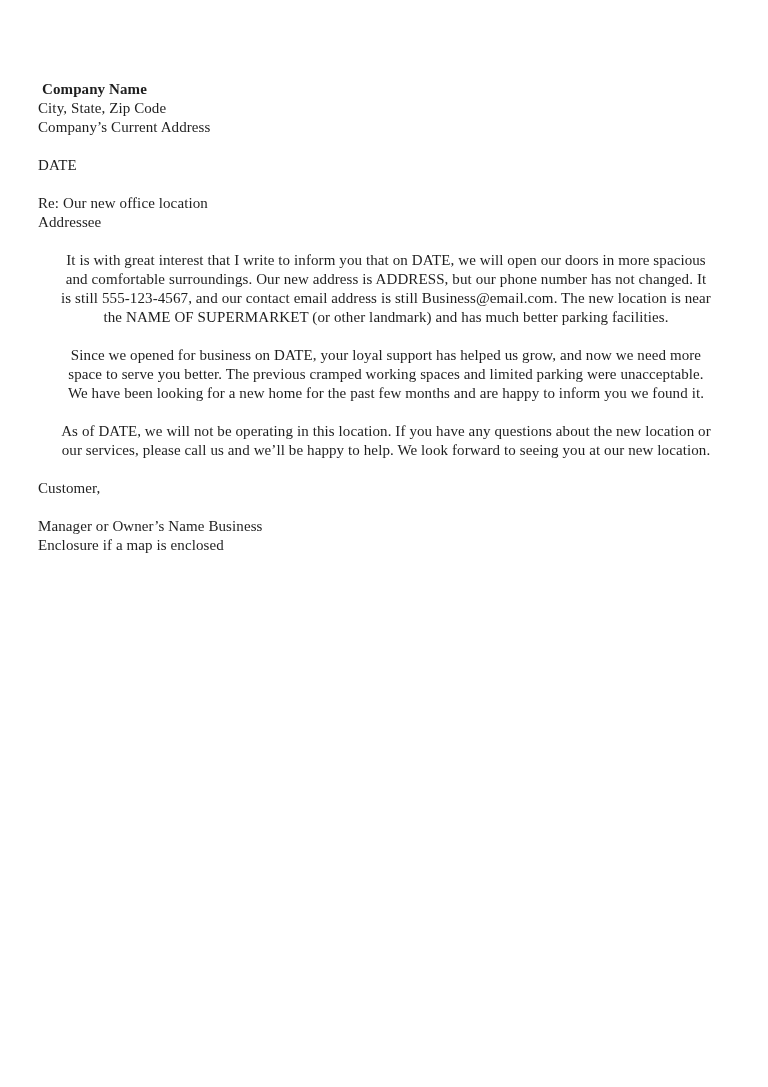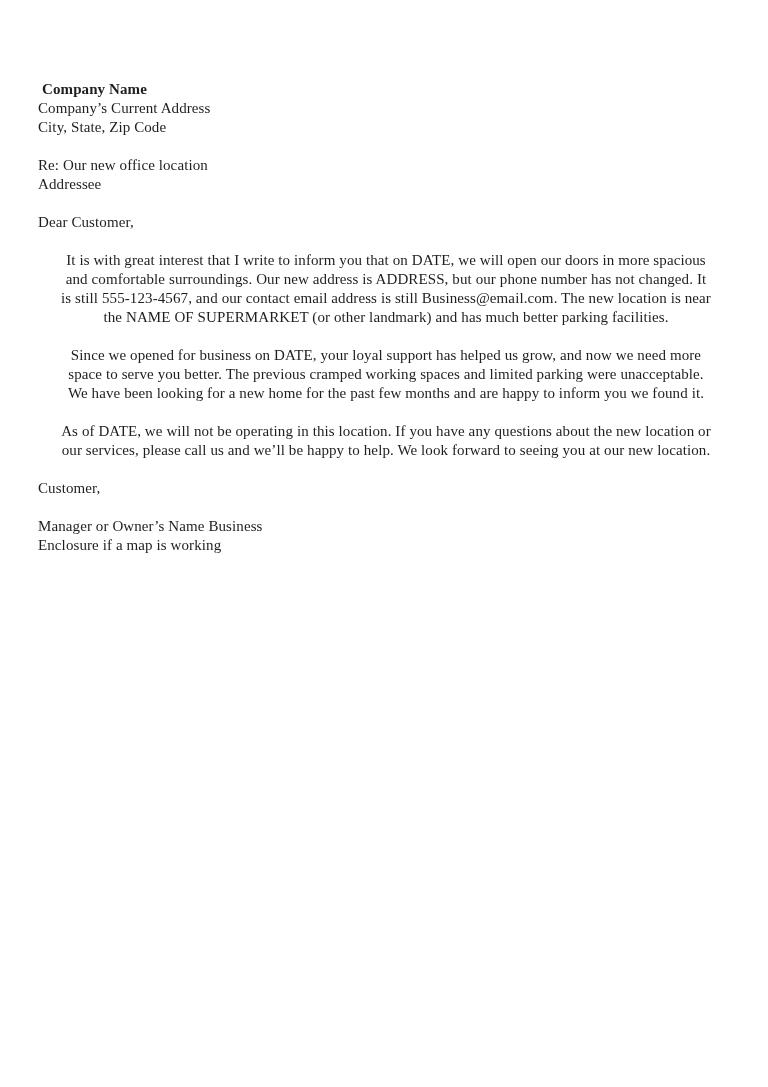--- a/index.html
+++ b/index.html
@@ -44,45 +44,45 @@
   }
 </style>
 </head>
 <body>
 
 <div class="page">
   <div class="letter">
 
     <div class="block">
       <div class="line company-name">Company Name</div>
+      <div class="line">City, State, Zip Code</div>
       <div class="line">Company’s Current Address</div>
-      <div class="line">City, State, Zip Code</div>
     </div>
 
+    <div class="block line">DATE</div>
 
     <div class="block">
       <div class="line">Re: Our new office location</div>
       <div class="line">Addressee</div>
     </div>
 
-    <div class="block line">Dear Customer,</div>
 
     <div class="block para">It is with great interest that I write to inform you that on DATE, we will open our doors in more spacious
 and comfortable surroundings. Our new address is ADDRESS, but our phone number has not changed. It
 is still 555-123-4567, and our contact email address is still Business@email.com. The new location is near
 the NAME OF SUPERMARKET (or other landmark) and has much better parking facilities.</div>
 
     <div class="block para">Since we opened for business on DATE, your loyal support has helped us grow, and now we need more
 space to serve you better. The previous cramped working spaces and limited parking were unacceptable.
 We have been looking for a new home for the past few months and are happy to inform you we found it.</div>
 
     <div class="block para">As of DATE, we will not be operating in this location. If you have any questions about the new location or
 our services, please call us and we’ll be happy to help. We look forward to seeing you at our new location.</div>
 
     <div class="block line">Customer,</div>
 
     <div class="block">
       <div class="line">Manager or Owner’s Name Business</div>
-      <div class="line">Enclosure if a map is working</div>
+      <div class="line">Enclosure if a map is enclosed</div>
     </div>
 
   </div>
 </div>
 
 </body></html>

